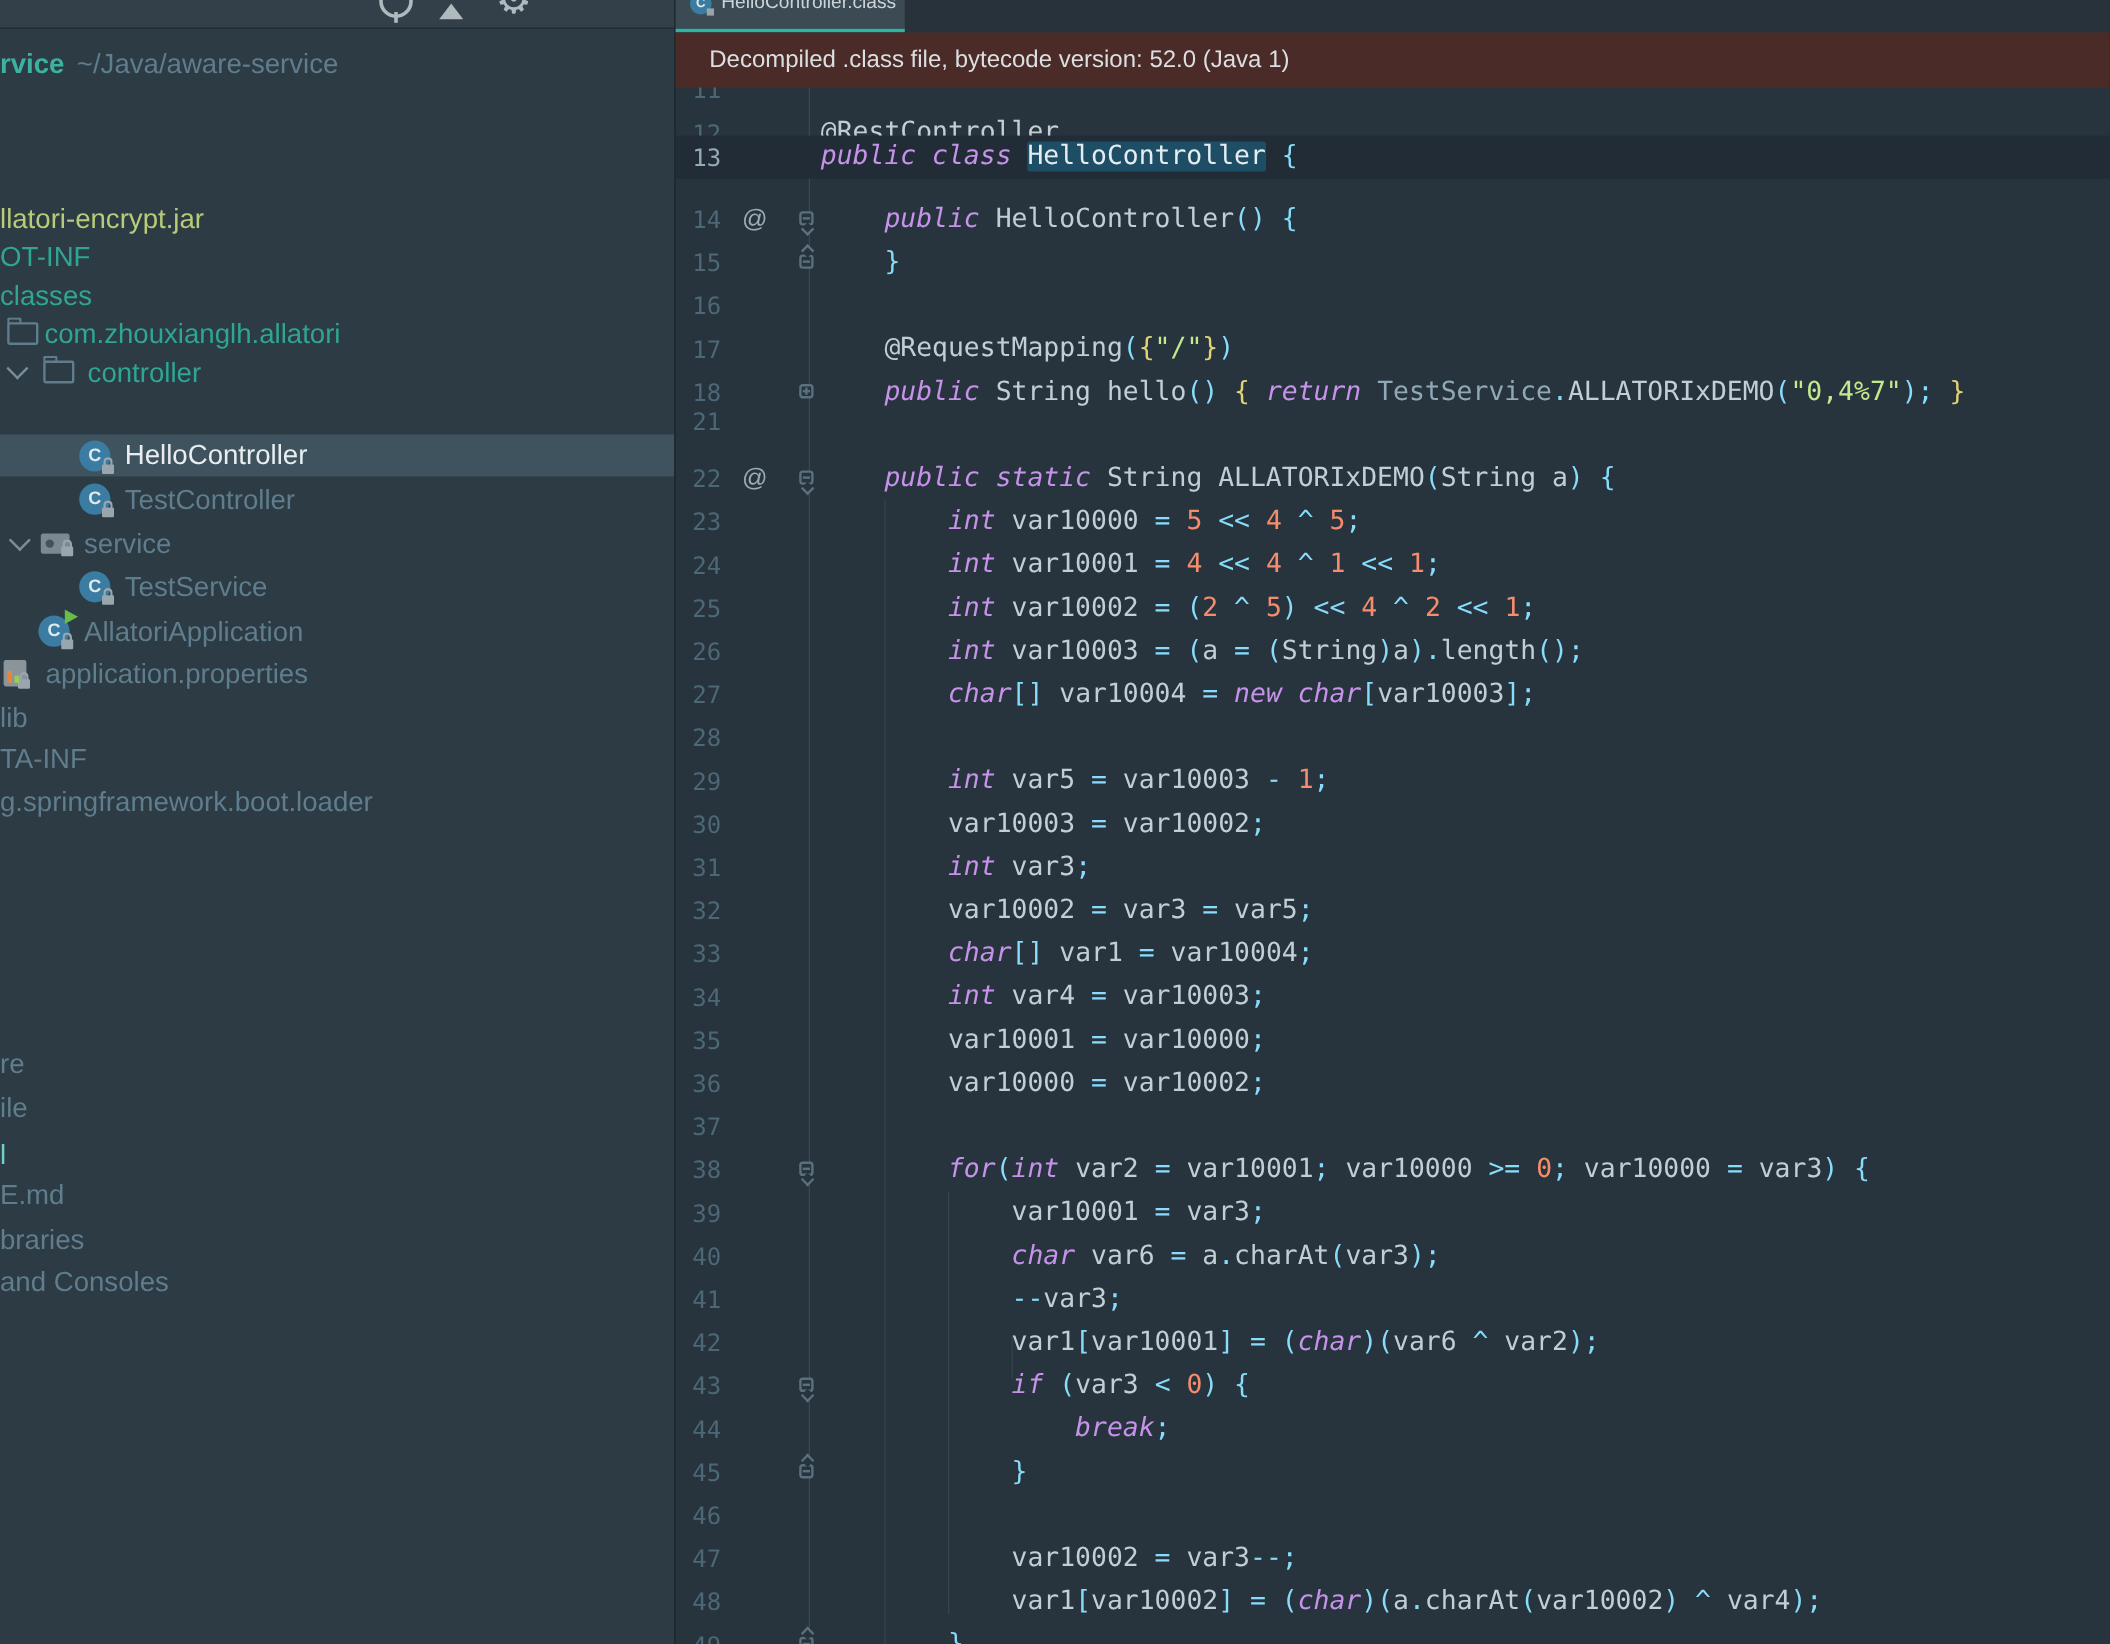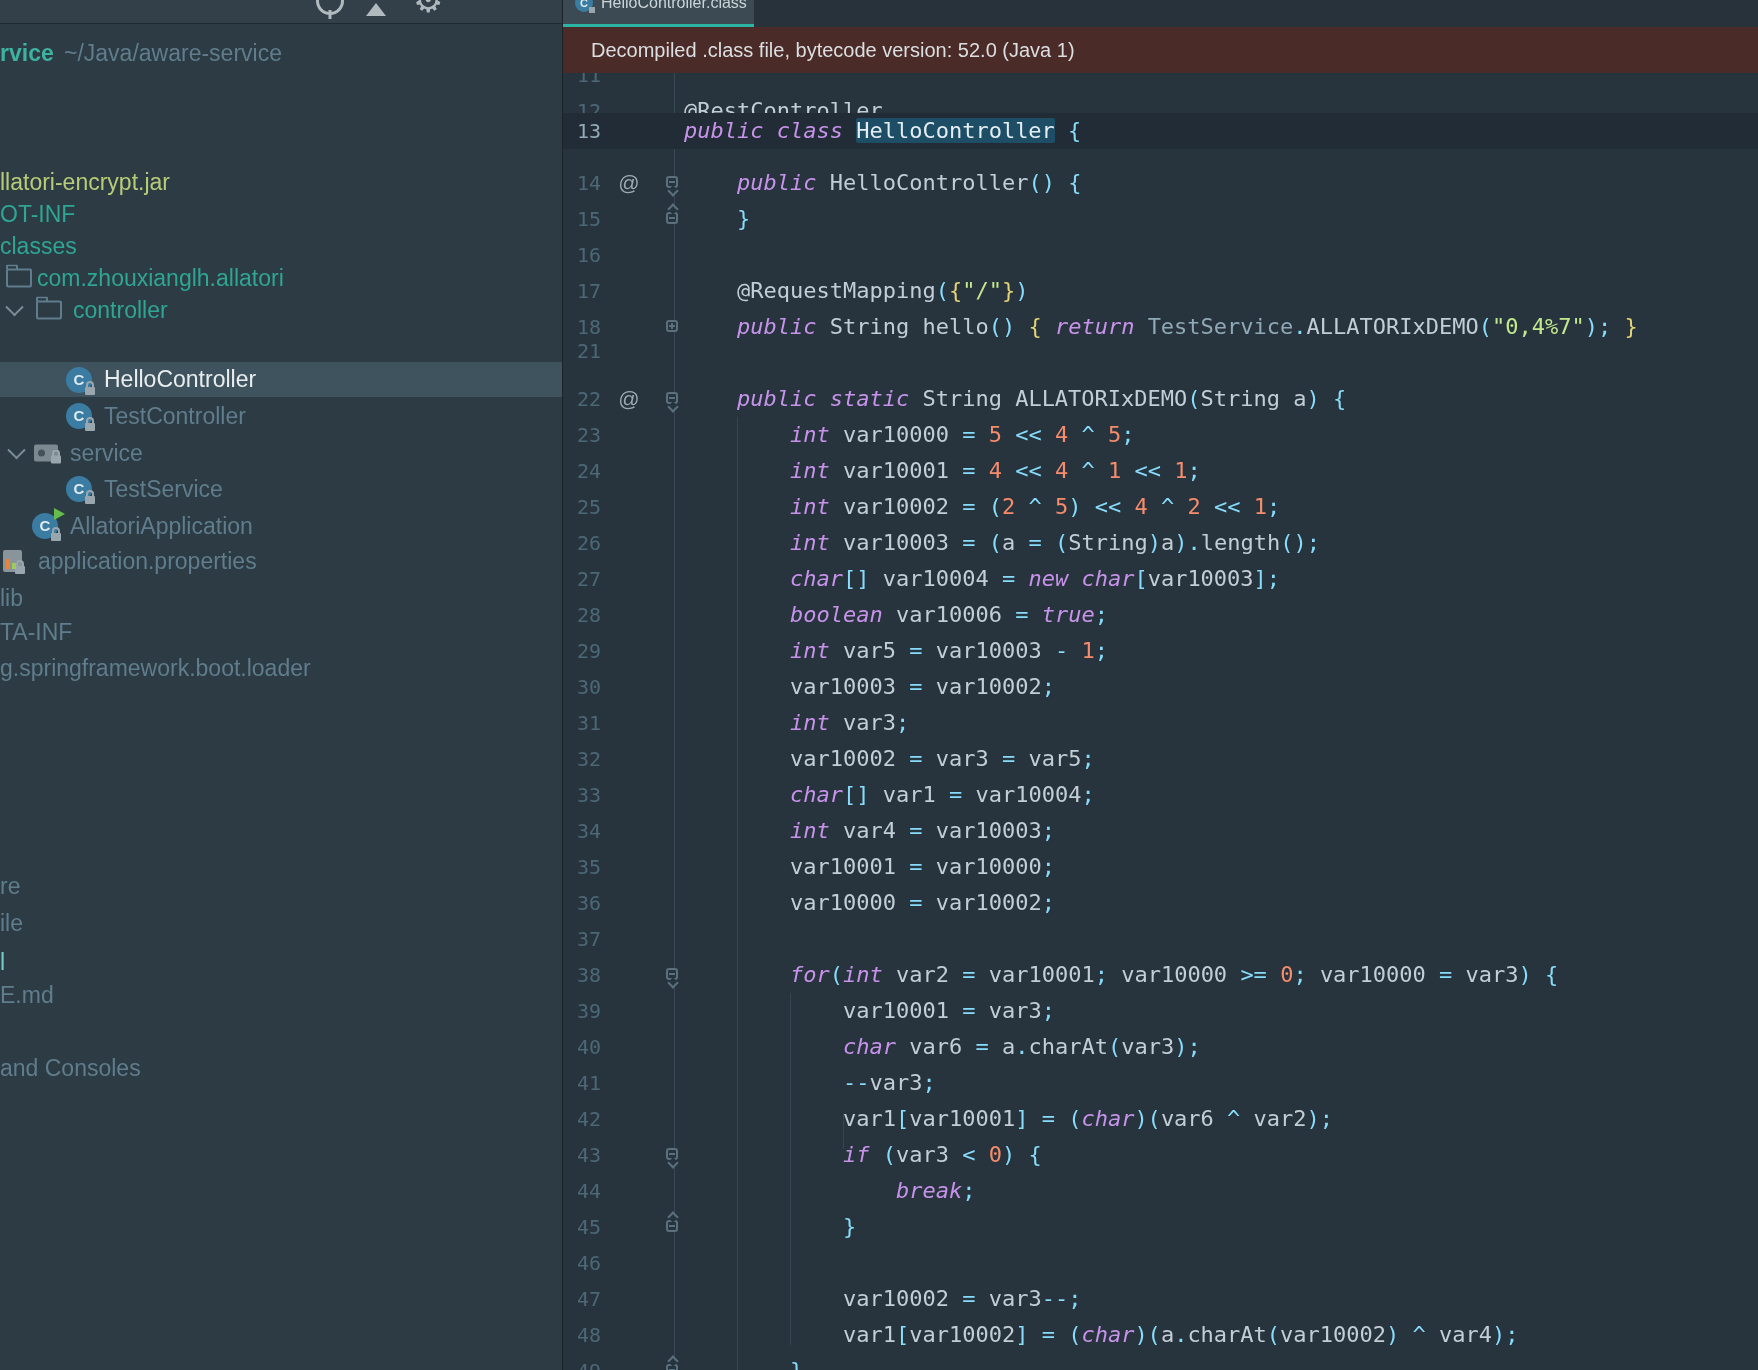--- a/index.html
+++ b/index.html
@@ -168,20 +168,23 @@
         </div>
         <div class="tree-row" style="top: 868px;">
           <span class="tlabel c-gray" style="left: 0px;">ile</span>
         </div>
         <div class="tree-row" style="top: 907px;">
           <span class="tlabel c-cyan" style="left: 0px;">l</span>
         </div>
         <div class="tree-row" style="top: 940px;">
           <span class="tlabel c-gray" style="left: 0px;">E.md</span>
         </div>
+        <div class="tree-row" style="top: 978px;">
+          <span class="tlabel c-gray" style="left: 0px;">braries</span>
+        </div>
         <div class="tree-row" style="top: 1013px;">
           <span class="tlabel c-gray" style="left: 0px;">and Consoles</span>
         </div>
       </div>
   </aside>
 
   <main id="main">
     <div id="tabbar">
       <div id="tab">
         <div id="tab-inner">
@@ -211,21 +214,21 @@
           <div class="line" style="top: 164px;"><span class="lnum">16</span><span class="lcode"></span></div>
           <div class="line" style="top: 200px;"><span class="lnum">17</span><span class="lcode"><span class="tk-t">    </span><span class="tk-id">@RequestMapping</span><span class="tk-op">(</span><span class="tk-brc">{</span><span class="tk-str">"/"</span><span class="tk-brc">}</span><span class="tk-op">)</span></span></div>
           <div class="line" style="top: 236px;"><span class="lnum">18</span><div class="fold fold-plus"></div><span class="lcode"><span class="tk-t">    </span><span class="tk-kw">public </span><span class="tk-id">String hello</span><span class="tk-op">() </span><span class="tk-brc">{ </span><span class="tk-kw">return </span><span class="tk-cls">TestService</span><span class="tk-op">.</span><span class="tk-id">ALLATORIxDEMO</span><span class="tk-op">(</span><span class="tk-str">"0,4%7"</span><span class="tk-op">);</span><span class="tk-brc"> }</span></span></div>
           <div class="line" style="top: 260px; padding-left: 32px;"><span class="lnum">21</span><span class="lcode"></span></div>
           <div class="line" style="top: 308px;"><span class="lnum">22</span><span class="gann">@</span><div class="fold fold-start"><span class="tail"></span></div><span class="lcode"><span class="tk-t">    </span><span class="tk-kw">public static </span><span class="tk-id">String ALLATORIxDEMO</span><span class="tk-op">(</span><span class="tk-id">String a</span><span class="tk-op">) {</span></span></div>
           <div class="line" style="top: 344px;"><span class="lnum">23</span><span class="lcode"><span class="tk-t">        </span><span class="tk-kw">int </span><span class="tk-id">var10000 </span><span class="tk-op">= </span><span class="tk-num">5 </span><span class="tk-op">&lt;&lt; </span><span class="tk-num">4 </span><span class="tk-op">^ </span><span class="tk-num">5</span><span class="tk-op">;</span></span></div>
           <div class="line" style="top: 380px;"><span class="lnum">24</span><span class="lcode"><span class="tk-t">        </span><span class="tk-kw">int </span><span class="tk-id">var10001 </span><span class="tk-op">= </span><span class="tk-num">4 </span><span class="tk-op">&lt;&lt; </span><span class="tk-num">4 </span><span class="tk-op">^ </span><span class="tk-num">1 </span><span class="tk-op">&lt;&lt; </span><span class="tk-num">1</span><span class="tk-op">;</span></span></div>
           <div class="line" style="top: 416px;"><span class="lnum">25</span><span class="lcode"><span class="tk-t">        </span><span class="tk-kw">int </span><span class="tk-id">var10002 </span><span class="tk-op">= (</span><span class="tk-num">2 </span><span class="tk-op">^ </span><span class="tk-num">5</span><span class="tk-op">) &lt;&lt; </span><span class="tk-num">4 </span><span class="tk-op">^ </span><span class="tk-num">2 </span><span class="tk-op">&lt;&lt; </span><span class="tk-num">1</span><span class="tk-op">;</span></span></div>
           <div class="line" style="top: 452px;"><span class="lnum">26</span><span class="lcode"><span class="tk-t">        </span><span class="tk-kw">int </span><span class="tk-id">var10003 </span><span class="tk-op">= (</span><span class="tk-id">a </span><span class="tk-op">= (</span><span class="tk-id">String</span><span class="tk-op">)</span><span class="tk-id">a</span><span class="tk-op">).</span><span class="tk-id">length</span><span class="tk-op">();</span></span></div>
           <div class="line" style="top: 488px;"><span class="lnum">27</span><span class="lcode"><span class="tk-t">        </span><span class="tk-kw">char</span><span class="tk-op">[] </span><span class="tk-id">var10004 </span><span class="tk-op">= </span><span class="tk-kw">new char</span><span class="tk-op">[</span><span class="tk-id">var10003</span><span class="tk-op">];</span></span></div>
-          <div class="line" style="top: 524px;"><span class="lnum">28</span><span class="lcode"><span class="tk-t">        </span><span class="tk-kw">boolean </span><span class="tk-id">var10006 </span><span class="tk-op">= </span><span class="tk-kw">true</span><span class="tk-op">;</span></span></div>
+          <div class="line" style="top: 524px;"><span class="lnum">28</span></div>
           <div class="line" style="top: 560px;"><span class="lnum">29</span><span class="lcode"><span class="tk-t">        </span><span class="tk-kw">int </span><span class="tk-id">var5 </span><span class="tk-op">= </span><span class="tk-id">var10003 </span><span class="tk-op">- </span><span class="tk-num">1</span><span class="tk-op">;</span></span></div>
           <div class="line" style="top: 596px;"><span class="lnum">30</span><span class="lcode"><span class="tk-t">        </span><span class="tk-id">var10003 </span><span class="tk-op">= </span><span class="tk-id">var10002</span><span class="tk-op">;</span></span></div>
           <div class="line" style="top: 632px;"><span class="lnum">31</span><span class="lcode"><span class="tk-t">        </span><span class="tk-kw">int </span><span class="tk-id">var3</span><span class="tk-op">;</span></span></div>
           <div class="line" style="top: 668px;"><span class="lnum">32</span><span class="lcode"><span class="tk-t">        </span><span class="tk-id">var10002 </span><span class="tk-op">= </span><span class="tk-id">var3 </span><span class="tk-op">= </span><span class="tk-id">var5</span><span class="tk-op">;</span></span></div>
           <div class="line" style="top: 704px;"><span class="lnum">33</span><span class="lcode"><span class="tk-t">        </span><span class="tk-kw">char</span><span class="tk-op">[] </span><span class="tk-id">var1 </span><span class="tk-op">= </span><span class="tk-id">var10004</span><span class="tk-op">;</span></span></div>
           <div class="line" style="top: 740px;"><span class="lnum">34</span><span class="lcode"><span class="tk-t">        </span><span class="tk-kw">int </span><span class="tk-id">var4 </span><span class="tk-op">= </span><span class="tk-id">var10003</span><span class="tk-op">;</span></span></div>
           <div class="line" style="top: 776px;"><span class="lnum">35</span><span class="lcode"><span class="tk-t">        </span><span class="tk-id">var10001 </span><span class="tk-op">= </span><span class="tk-id">var10000</span><span class="tk-op">;</span></span></div>
           <div class="line" style="top: 812px;"><span class="lnum">36</span><span class="lcode"><span class="tk-t">        </span><span class="tk-id">var10000 </span><span class="tk-op">= </span><span class="tk-id">var10002</span><span class="tk-op">;</span></span></div>
           <div class="line" style="top: 848px;"><span class="lnum">37</span><span class="lcode"></span></div>
           <div class="line" style="top: 884px;"><span class="lnum">38</span><div class="fold fold-start"><span class="tail"></span></div><span class="lcode"><span class="tk-t">        </span><span class="tk-kw">for</span><span class="tk-op">(</span><span class="tk-kw">int </span><span class="tk-id">var2 </span><span class="tk-op">= </span><span class="tk-id">var10001</span><span class="tk-op">; </span><span class="tk-id">var10000 </span><span class="tk-op">&gt;= </span><span class="tk-num">0</span><span class="tk-op">; </span><span class="tk-id">var10000 </span><span class="tk-op">= </span><span class="tk-id">var3</span><span class="tk-op">) {</span></span></div>

